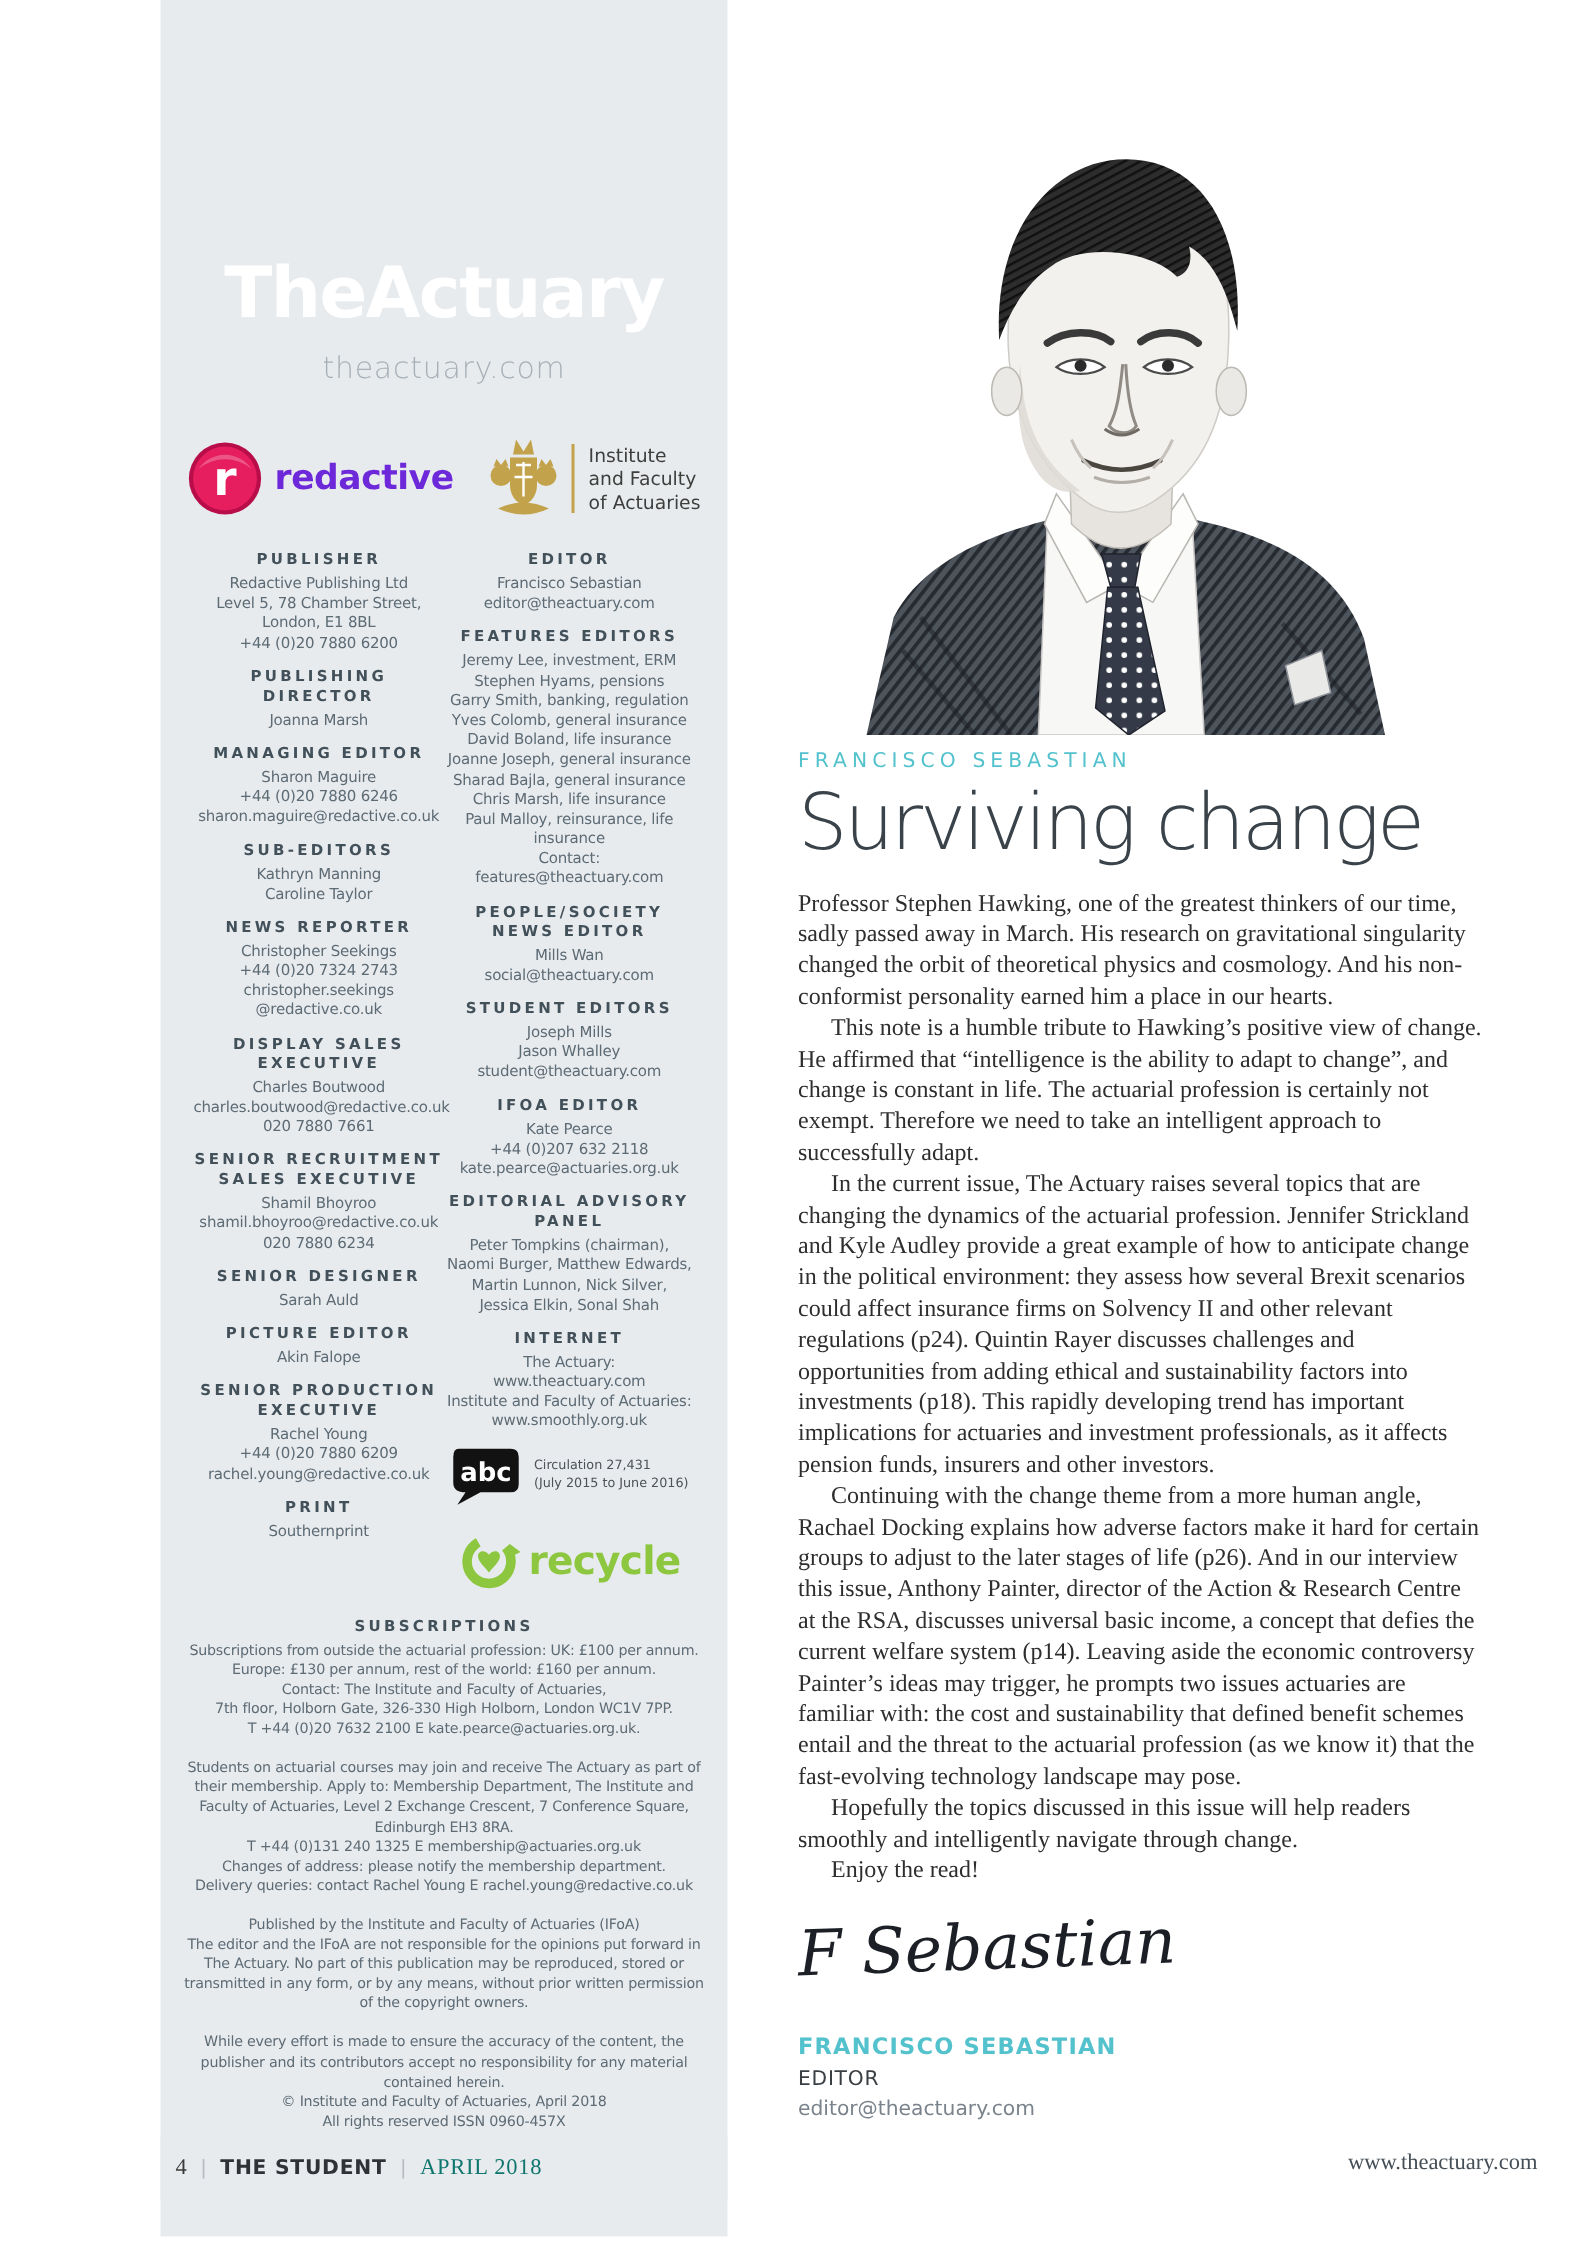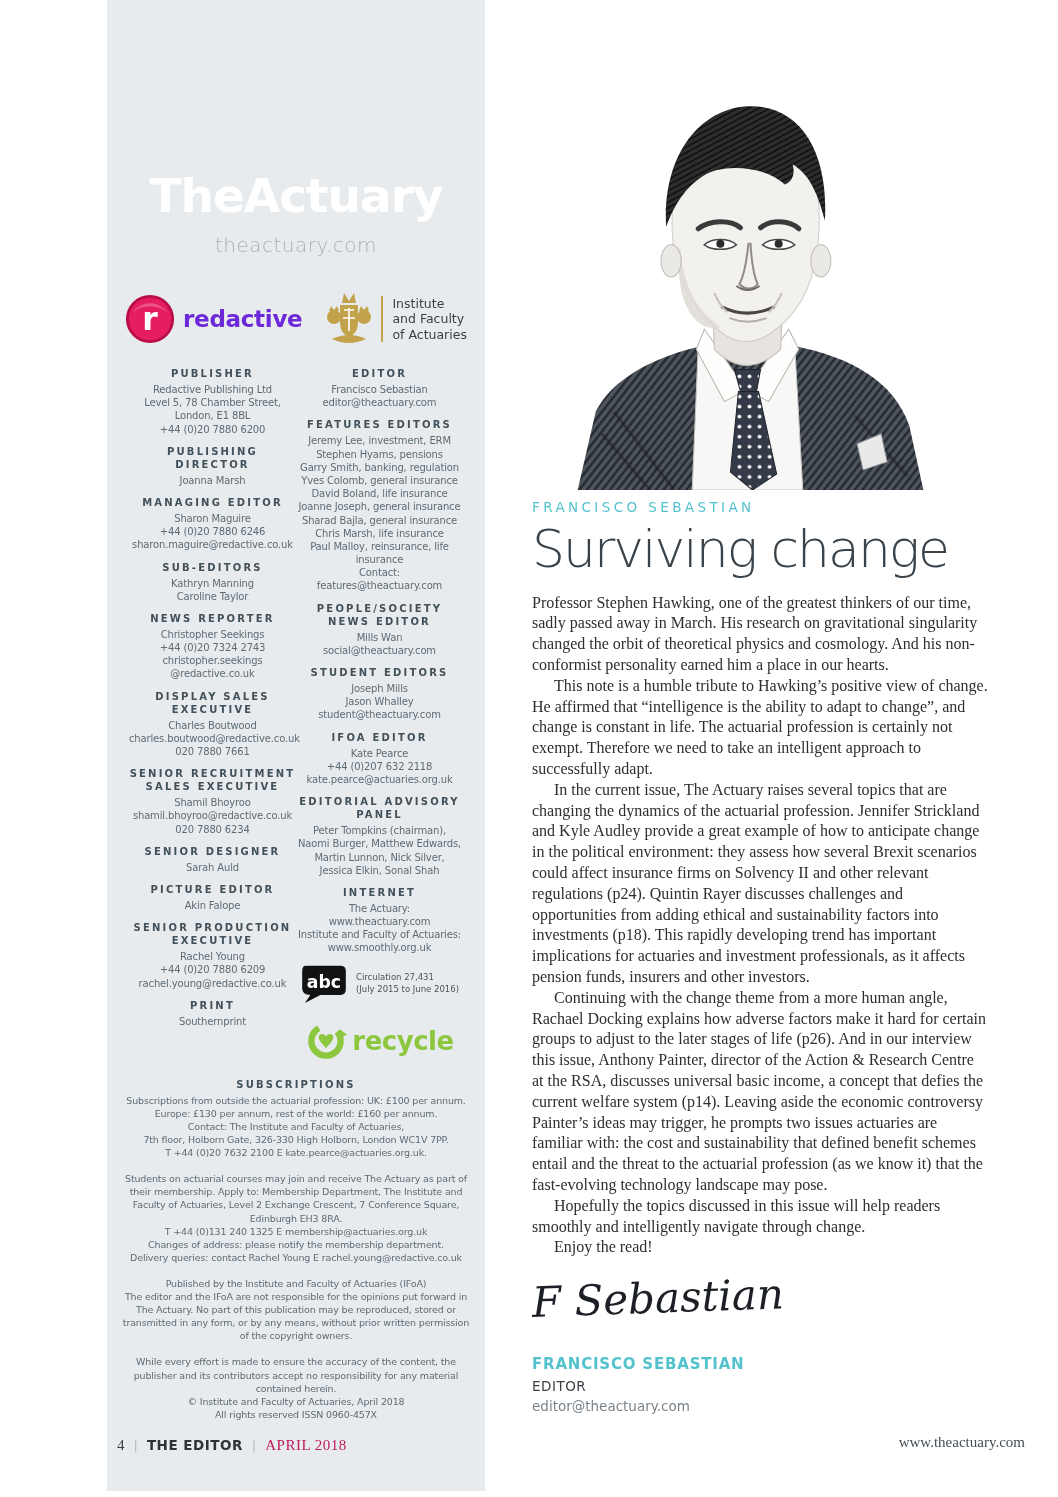--- a/index.html
+++ b/index.html
@@ -50,21 +50,21 @@
   .signoff-name{font-size:15px;font-weight:700;color:#54c2cd;letter-spacing:.8px;}
   .signoff-role{font-size:13.5px;color:#3a3f44;margin-top:5px;letter-spacing:.5px;}
   .signoff-email{font-size:13.5px;color:#7a838b;margin-top:4px;}
 
   
   .footer-left{position:absolute;left:67px;top:1424px;width:378px;height:42px;background:#e8ebee;
       display:flex;align-items:center;gap:9px;padding-left:10px;box-sizing:border-box;}
   .footer-page{font-family:"Liberation Serif",serif;font-size:15px;color:#3a3a3a;}
   .footer-sep{color:#b4bac0;font-size:13px;}
   .footer-mag{font-size:13.5px;font-weight:700;color:#2f3338;letter-spacing:.5px;}
-  .footer-issue{font-family:"Liberation Serif",serif;font-size:15px;color:#be185d;letter-spacing:.5px;}
+  .footer-issue{font-family:"Liberation Serif",serif;font-size:15px;color:#0f766e;letter-spacing:.5px;}
   .footer-right{position:absolute;right:73px;top:1434px;font-family:"Liberation Serif",serif;
       font-size:15px;color:#454e55;}
 </style>
 </head>
 <body>
 
 <div class="page">
 
   <div class="sidebar">
     <div class="masthead">TheActuary</div>
@@ -403,19 +403,19 @@
     <div class="signoff">
       <div class="signoff-name">FRANCISCO SEBASTIAN</div>
       <div class="signoff-role">EDITOR</div>
       <div class="signoff-email">editor@theactuary.com</div>
     </div>
   </div>
 
   <div class="footer-left">
     <span class="footer-page">4</span>
     <span class="footer-sep">|</span>
-    <span class="footer-mag">THE EDITOR</span>
+    <span class="footer-mag">THE STUDENT</span>
     <span class="footer-sep">|</span>
     <span class="footer-issue">APRIL 2018</span>
   </div>
   <div class="footer-right">www.theactuary.com</div>
 
 </div>
 
 </body></html>

